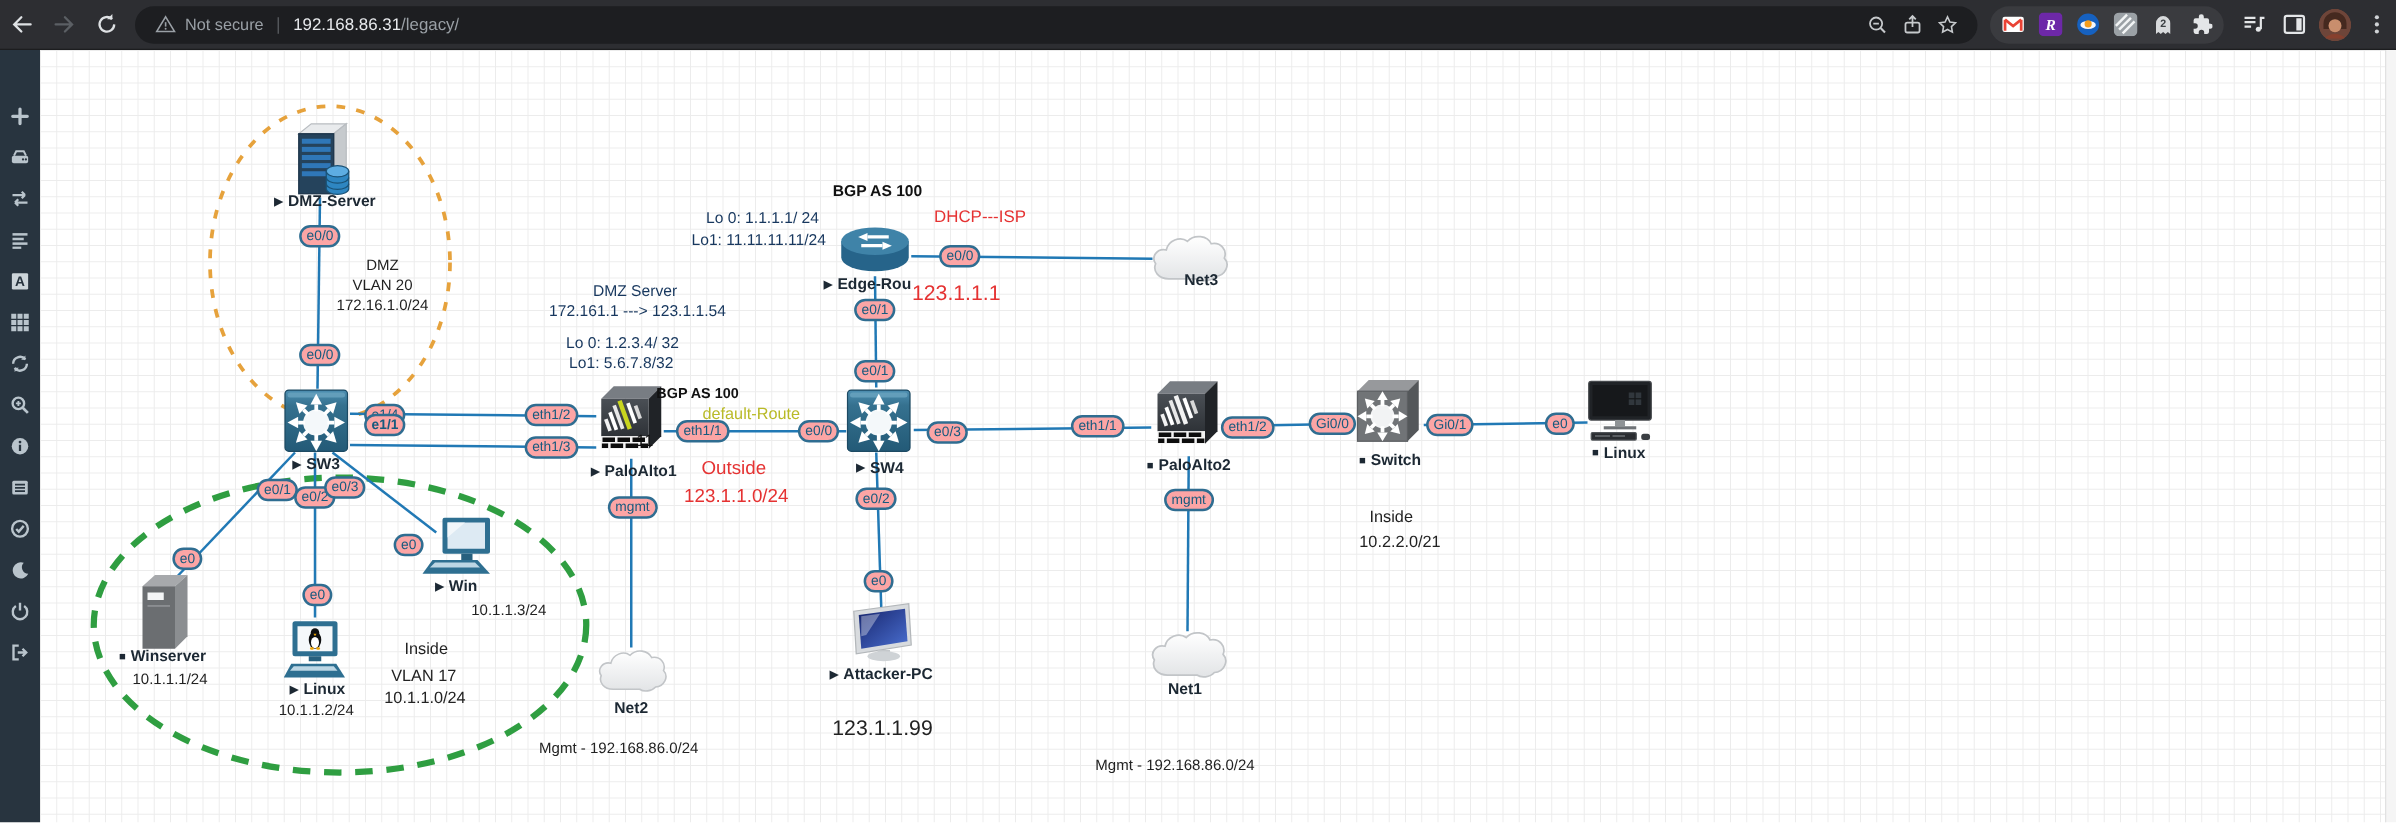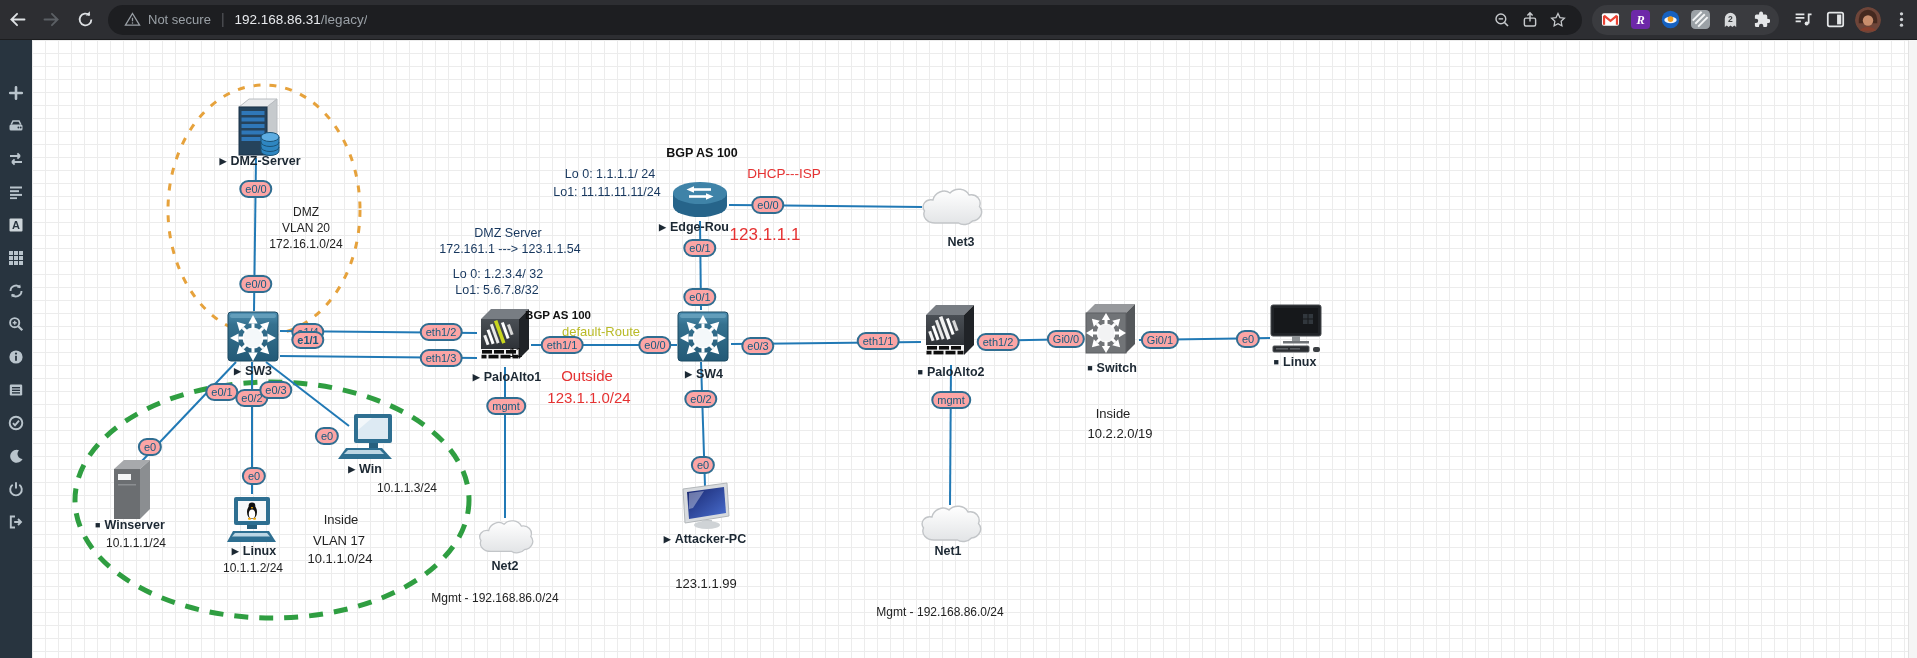--- a/index.html
+++ b/index.html
@@ -458,21 +458,21 @@
         <svg width="64" height="44" viewBox="0 0 64 44">
   <defs>
             <linearGradient id="cld" x1="0" y1="0" x2="0" y2="1">
               <stop offset="0" stop-color="#ffffff"></stop>
               <stop offset="1" stop-color="#e2e4e6"></stop>
             </linearGradient>
           </defs>
   <path d="M16 39 C8 39 3 33 5.5 27 C1.5 21 7 14.5 14 16 C15.5 8.5 25 4.5 31 9 C36.5 3 47 4.5 50 11 C57.5 9.5 63 16 60.5 22.5 C65.5 28 61 36.5 53.5 37 C50 41 43 41.5 39.5 39 Z" fill="url(#cld)" stroke="#c2c5c8" stroke-width="1.4"></path>
         </svg>
       </div>
-      <div class="nodelabel" style="left: 951px; top: 242px; padding-left: 20px;">
+      <div class="nodelabel" style="left: 951px; top: 224px; padding-left: 20px;">
         <span>Net3</span>
       </div>
       <div class="node" style="left: 920px; top: 301px;">
         <svg width="56" height="62" viewBox="0 0 56 62">
   <defs>
             <linearGradient id="fwg" x1="0" y1="0" x2="0" y2="1">
               <stop offset="0" stop-color="#4a4f55"></stop>
               <stop offset="1" stop-color="#2e3237"></stop>
             </linearGradient>
           </defs>
@@ -689,23 +689,23 @@
       <div class="anno" style="left: 514px; top: 352px; color: rgb(17, 17, 17); font-size: 13px; font-weight: 400;">.11</div>
       <div class="anno" style="left: 587px; top: 375px; color: rgb(229, 50, 50); font-size: 15px; font-weight: 400;">Outside</div>
       <div class="anno" style="left: 589px; top: 397px; color: rgb(229, 50, 50); font-size: 15px; font-weight: 400;">123.1.1.0/24</div>
       <div class="anno" style="left: 306px; top: 212px; color: rgb(34, 34, 34); font-size: 12px; font-weight: 400;">DMZ</div>
       <div class="anno" style="left: 306px; top: 228px; color: rgb(34, 34, 34); font-size: 12px; font-weight: 400;">VLAN 20</div>
       <div class="anno" style="left: 306px; top: 244px; color: rgb(34, 34, 34); font-size: 12px; font-weight: 400;">172.16.1.0/24</div>
       <div class="anno" style="left: 341px; top: 519px; color: rgb(34, 34, 34); font-size: 13px; font-weight: 400;">Inside</div>
       <div class="anno" style="left: 339px; top: 540px; color: rgb(34, 34, 34); font-size: 13px; font-weight: 400;">VLAN 17</div>
       <div class="anno" style="left: 340px; top: 558px; color: rgb(34, 34, 34); font-size: 13px; font-weight: 400;">10.1.1.0/24</div>
       <div class="anno" style="left: 1113px; top: 413px; color: rgb(34, 34, 34); font-size: 13px; font-weight: 400;">Inside</div>
-      <div class="anno" style="left: 1120px; top: 433px; color: rgb(34, 34, 34); font-size: 13px; font-weight: 400;">10.2.2.0/19</div>
+      <div class="anno" style="left: 1120px; top: 433px; color: rgb(34, 34, 34); font-size: 13px; font-weight: 400;">10.2.2.0/21</div>
       <div class="anno" style="left: 136px; top: 543px; color: rgb(34, 34, 34); font-size: 12px; font-weight: 400;">10.1.1.1/24</div>
       <div class="anno" style="left: 253px; top: 568px; color: rgb(34, 34, 34); font-size: 12px; font-weight: 400;">10.1.1.2/24</div>
       <div class="anno" style="left: 407px; top: 488px; color: rgb(34, 34, 34); font-size: 12px; font-weight: 400;">10.1.1.3/24</div>
-      <div class="anno" style="left: 706px; top: 583px; color: rgb(34, 34, 34); font-size: 13px; font-weight: 400;">123.1.1.99</div>
+      <div class="anno" style="left: 706px; top: 583px; color: rgb(34, 34, 34); font-size: 17px; font-weight: 400;">123.1.1.99</div>
       <div class="anno" style="left: 495px; top: 598px; color: rgb(34, 34, 34); font-size: 12px; font-weight: 400;">Mgmt - 192.168.86.0/24</div>
       <div class="anno" style="left: 940px; top: 612px; color: rgb(34, 34, 34); font-size: 12px; font-weight: 400;">Mgmt - 192.168.86.0/24</div>
     </div>
   <div class="vscroll"></div>
 
 </div>
 
 </body></html>

